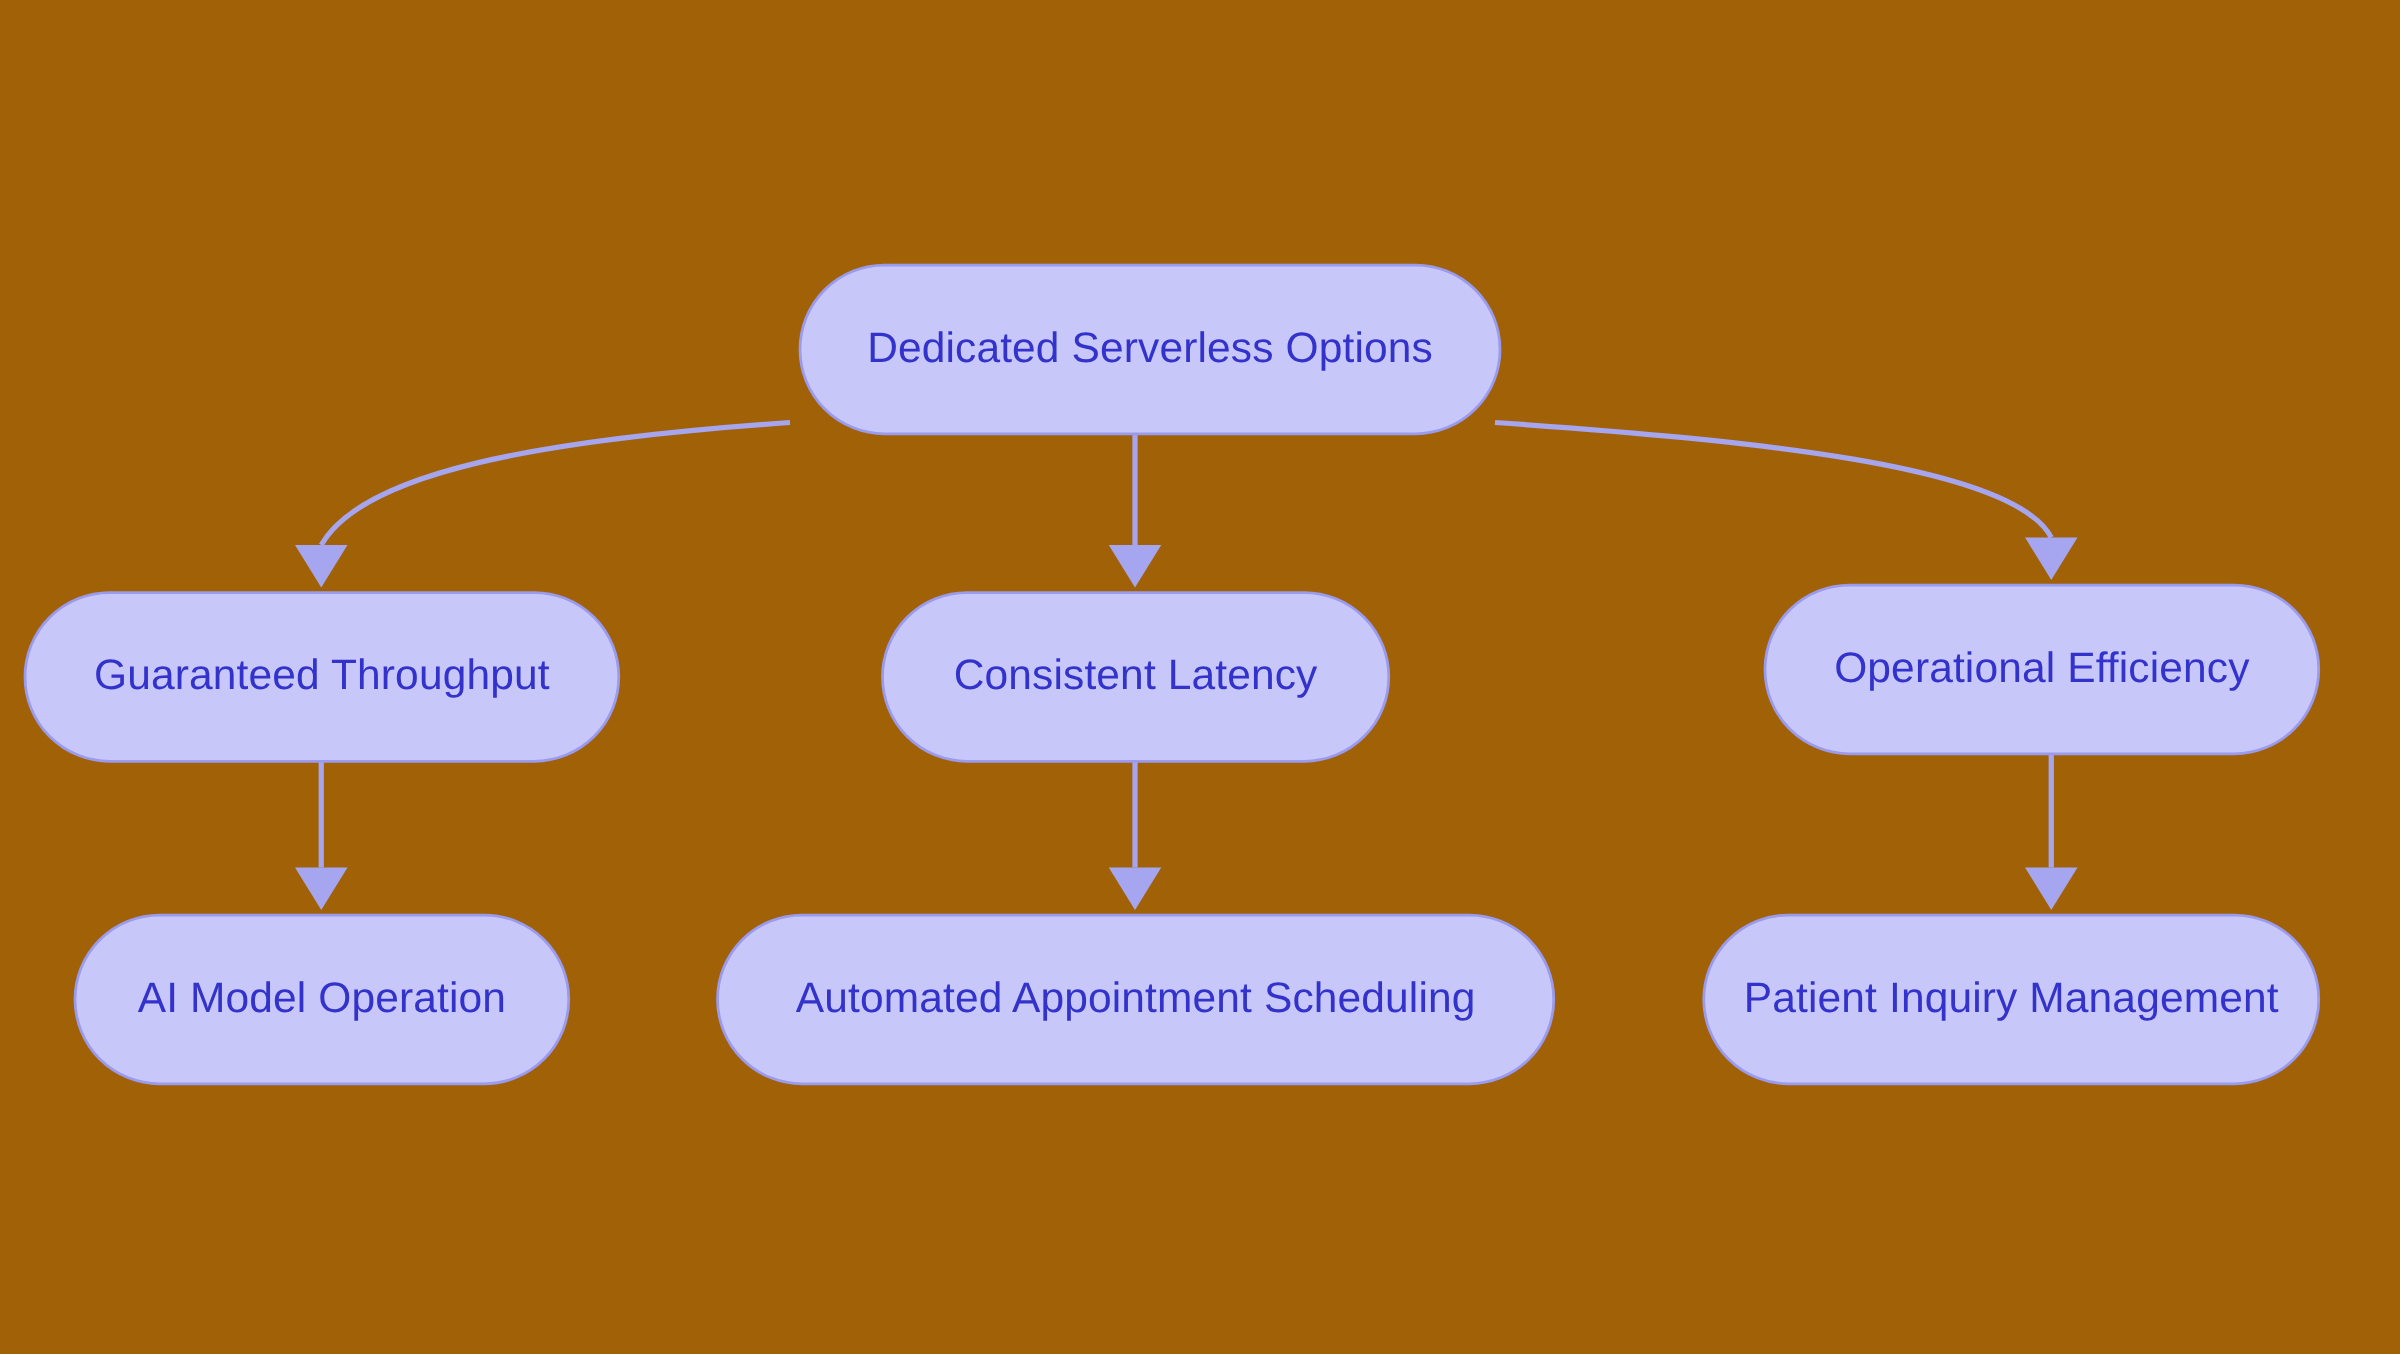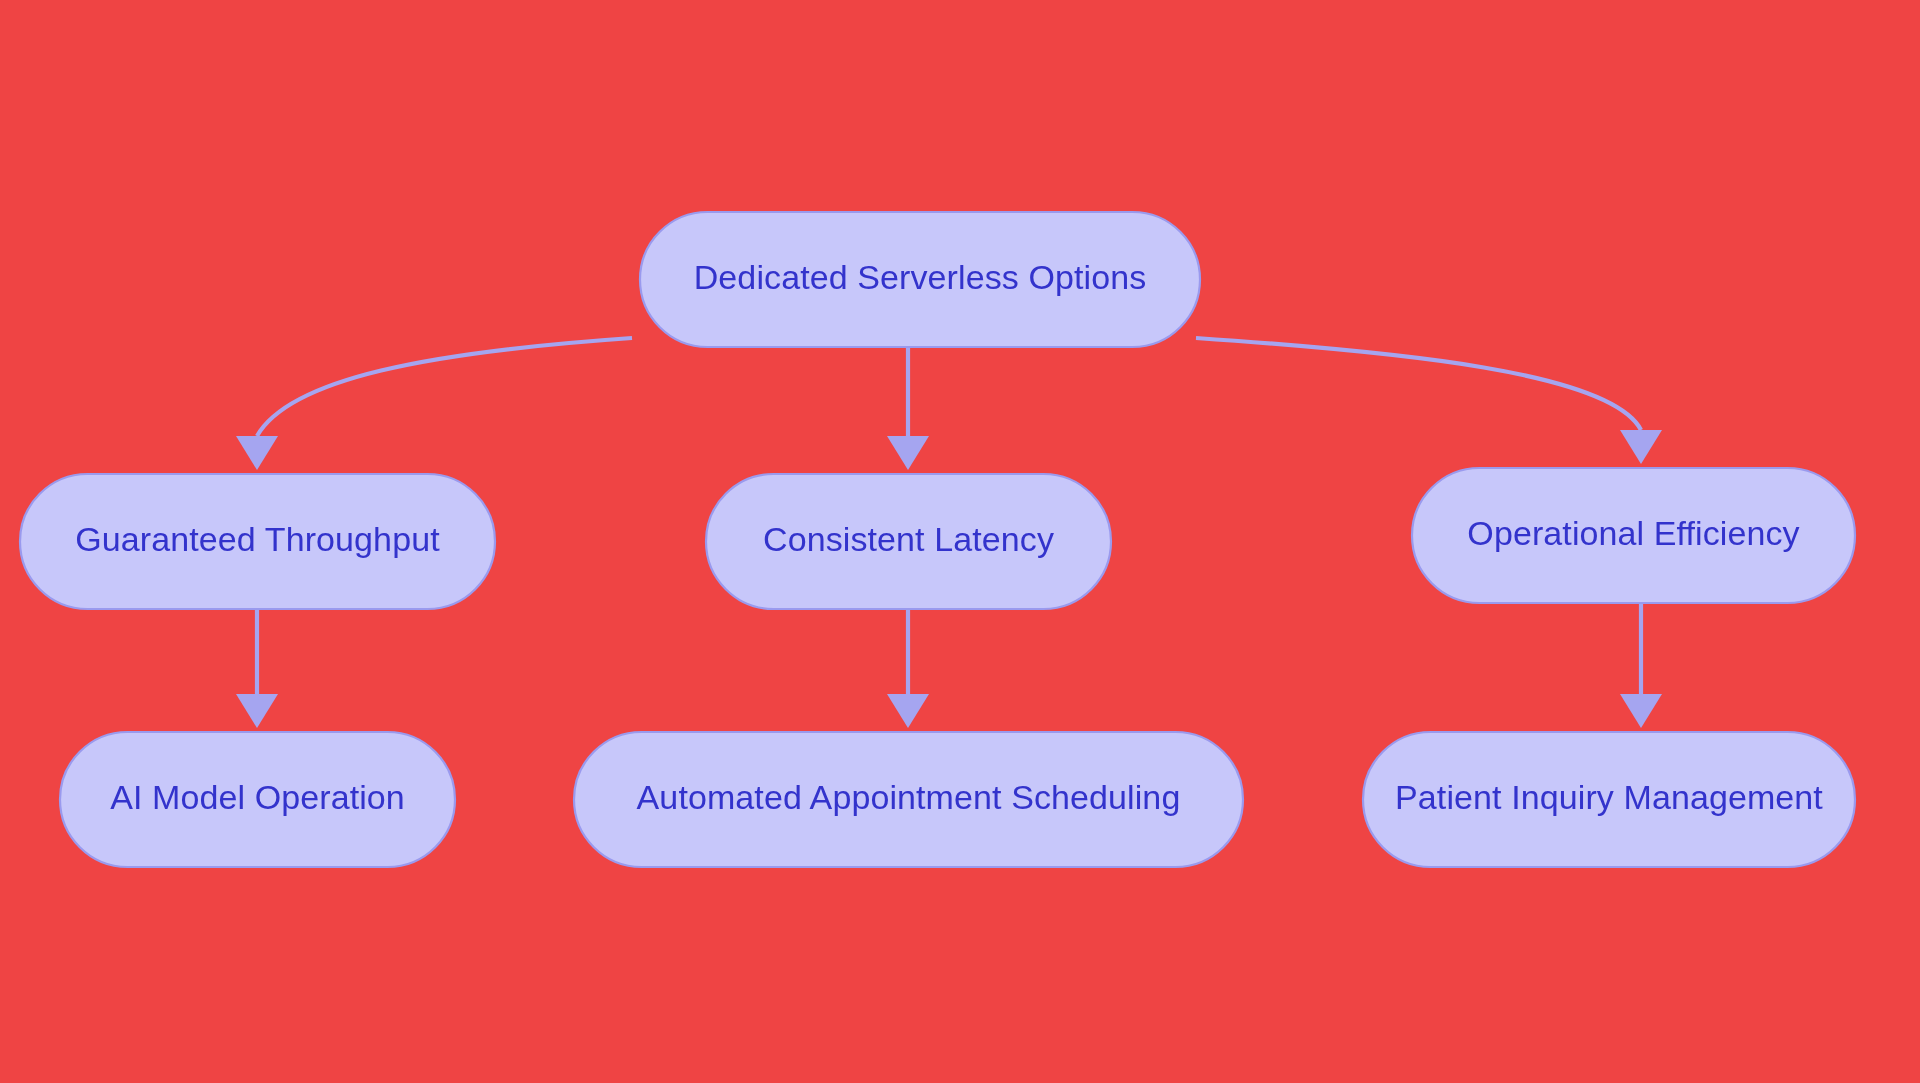--- a/index.html
+++ b/index.html
@@ -11,21 +11,21 @@
   body {
     width: 1920px;
     height: 1083px;
     overflow: hidden;
     font-family: "Liberation Sans", "DejaVu Sans", sans-serif;
   }
   #flowchart-canvas {
     position: relative;
     width: 1920px;
     height: 1083px;
-    background: #ef4444;
+    background: #a16207;
   }
   #flowchart-svg {
     position: absolute;
     top: 0;
     left: 0;
     width: 1920px;
     height: 1083px;
     display: block;
   }
   .node-rect {

